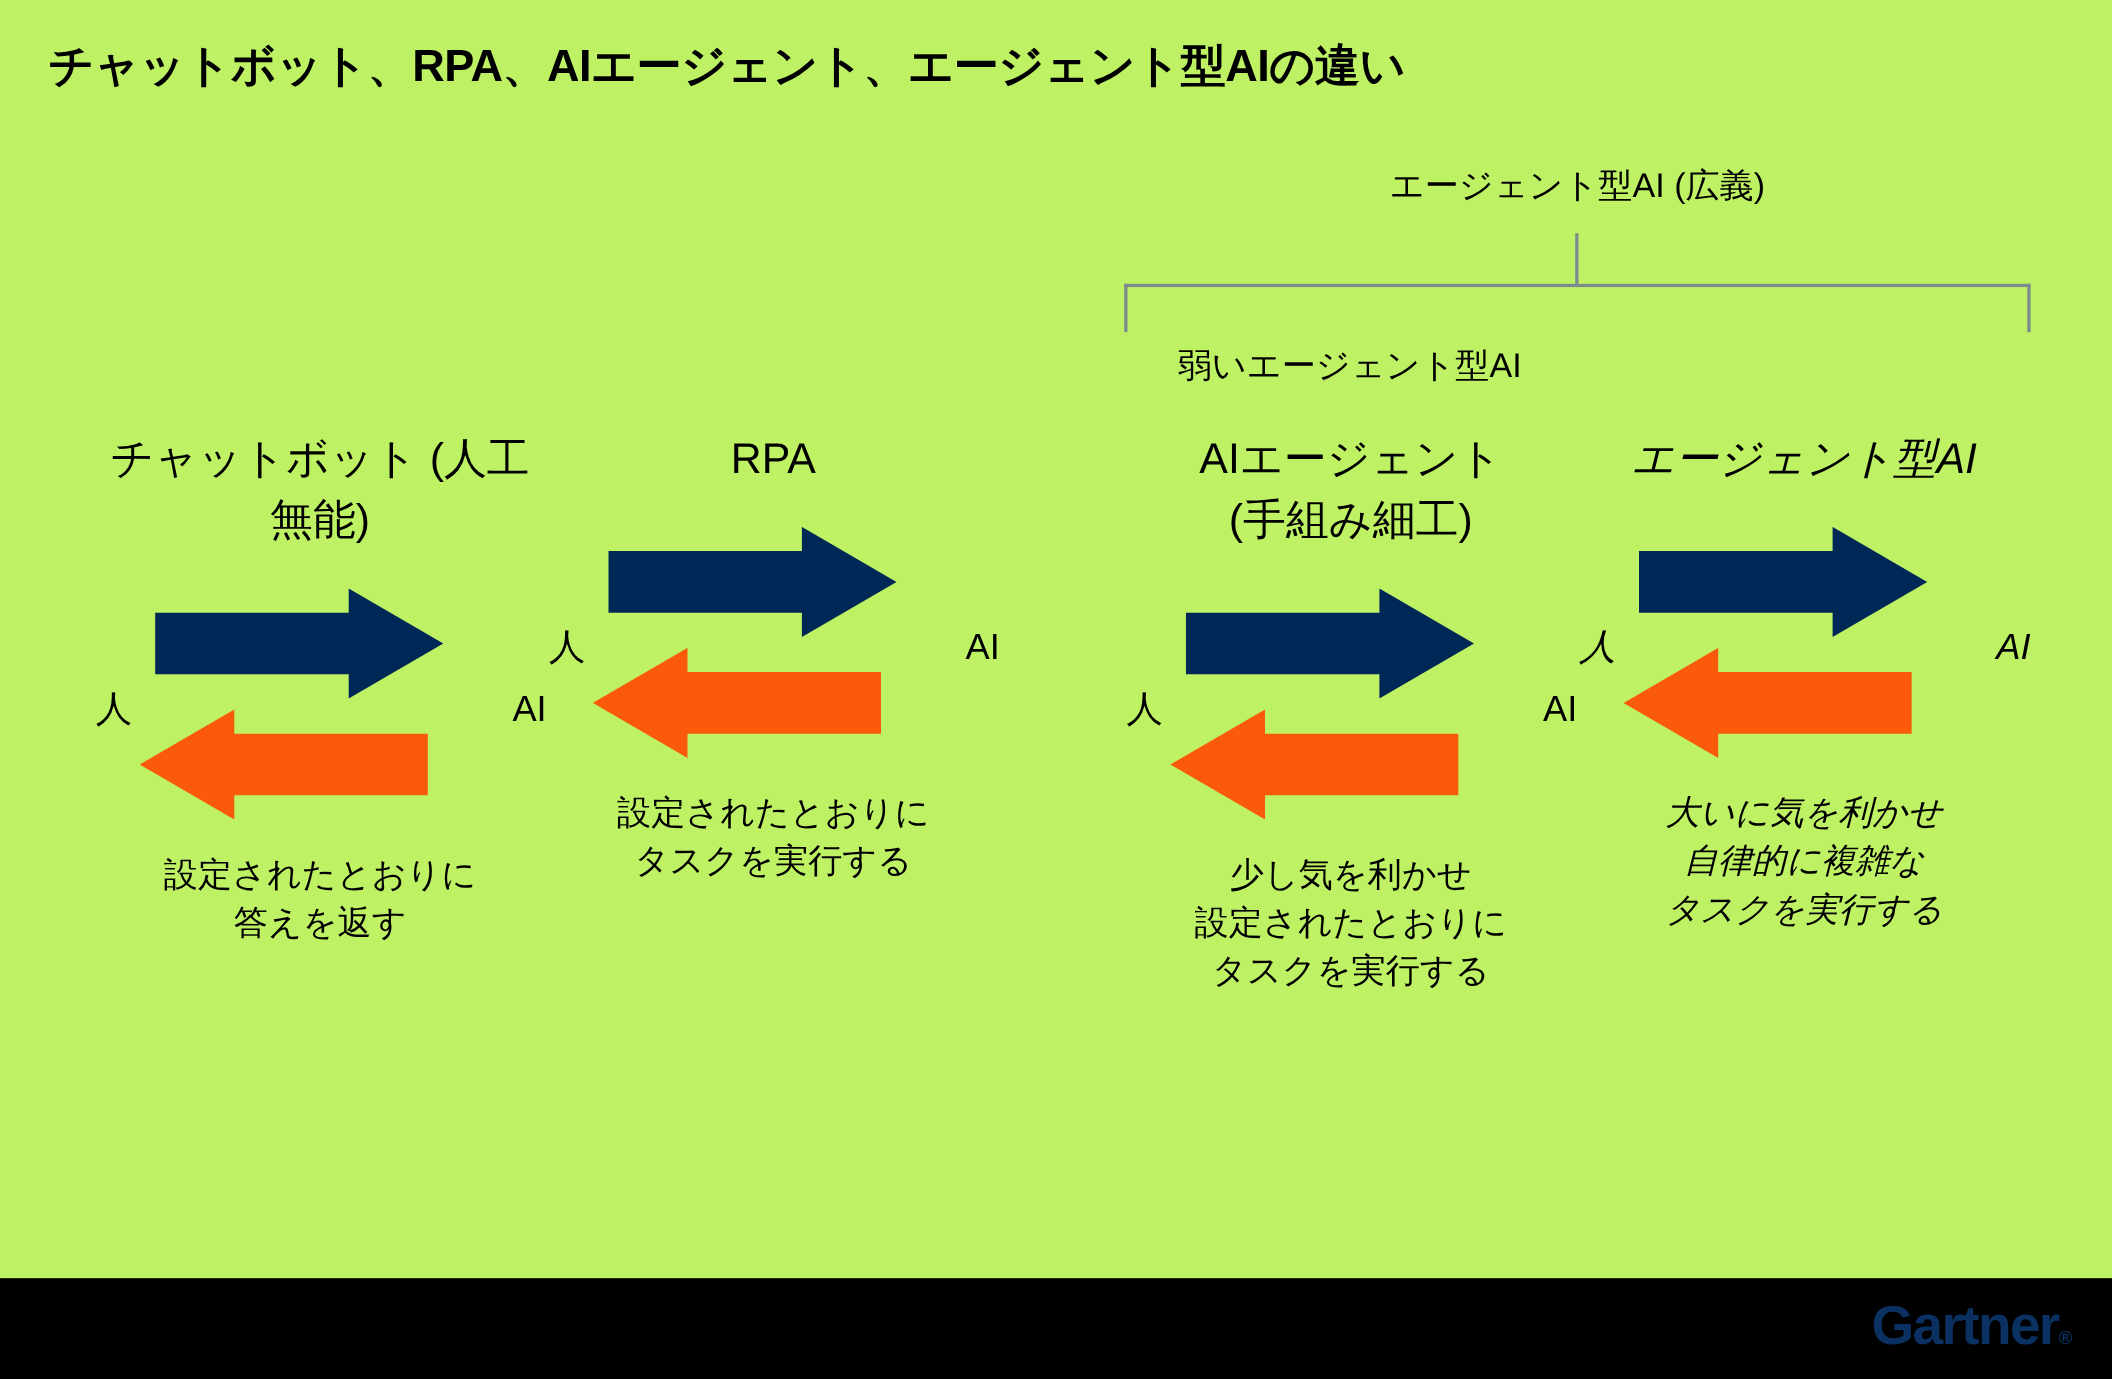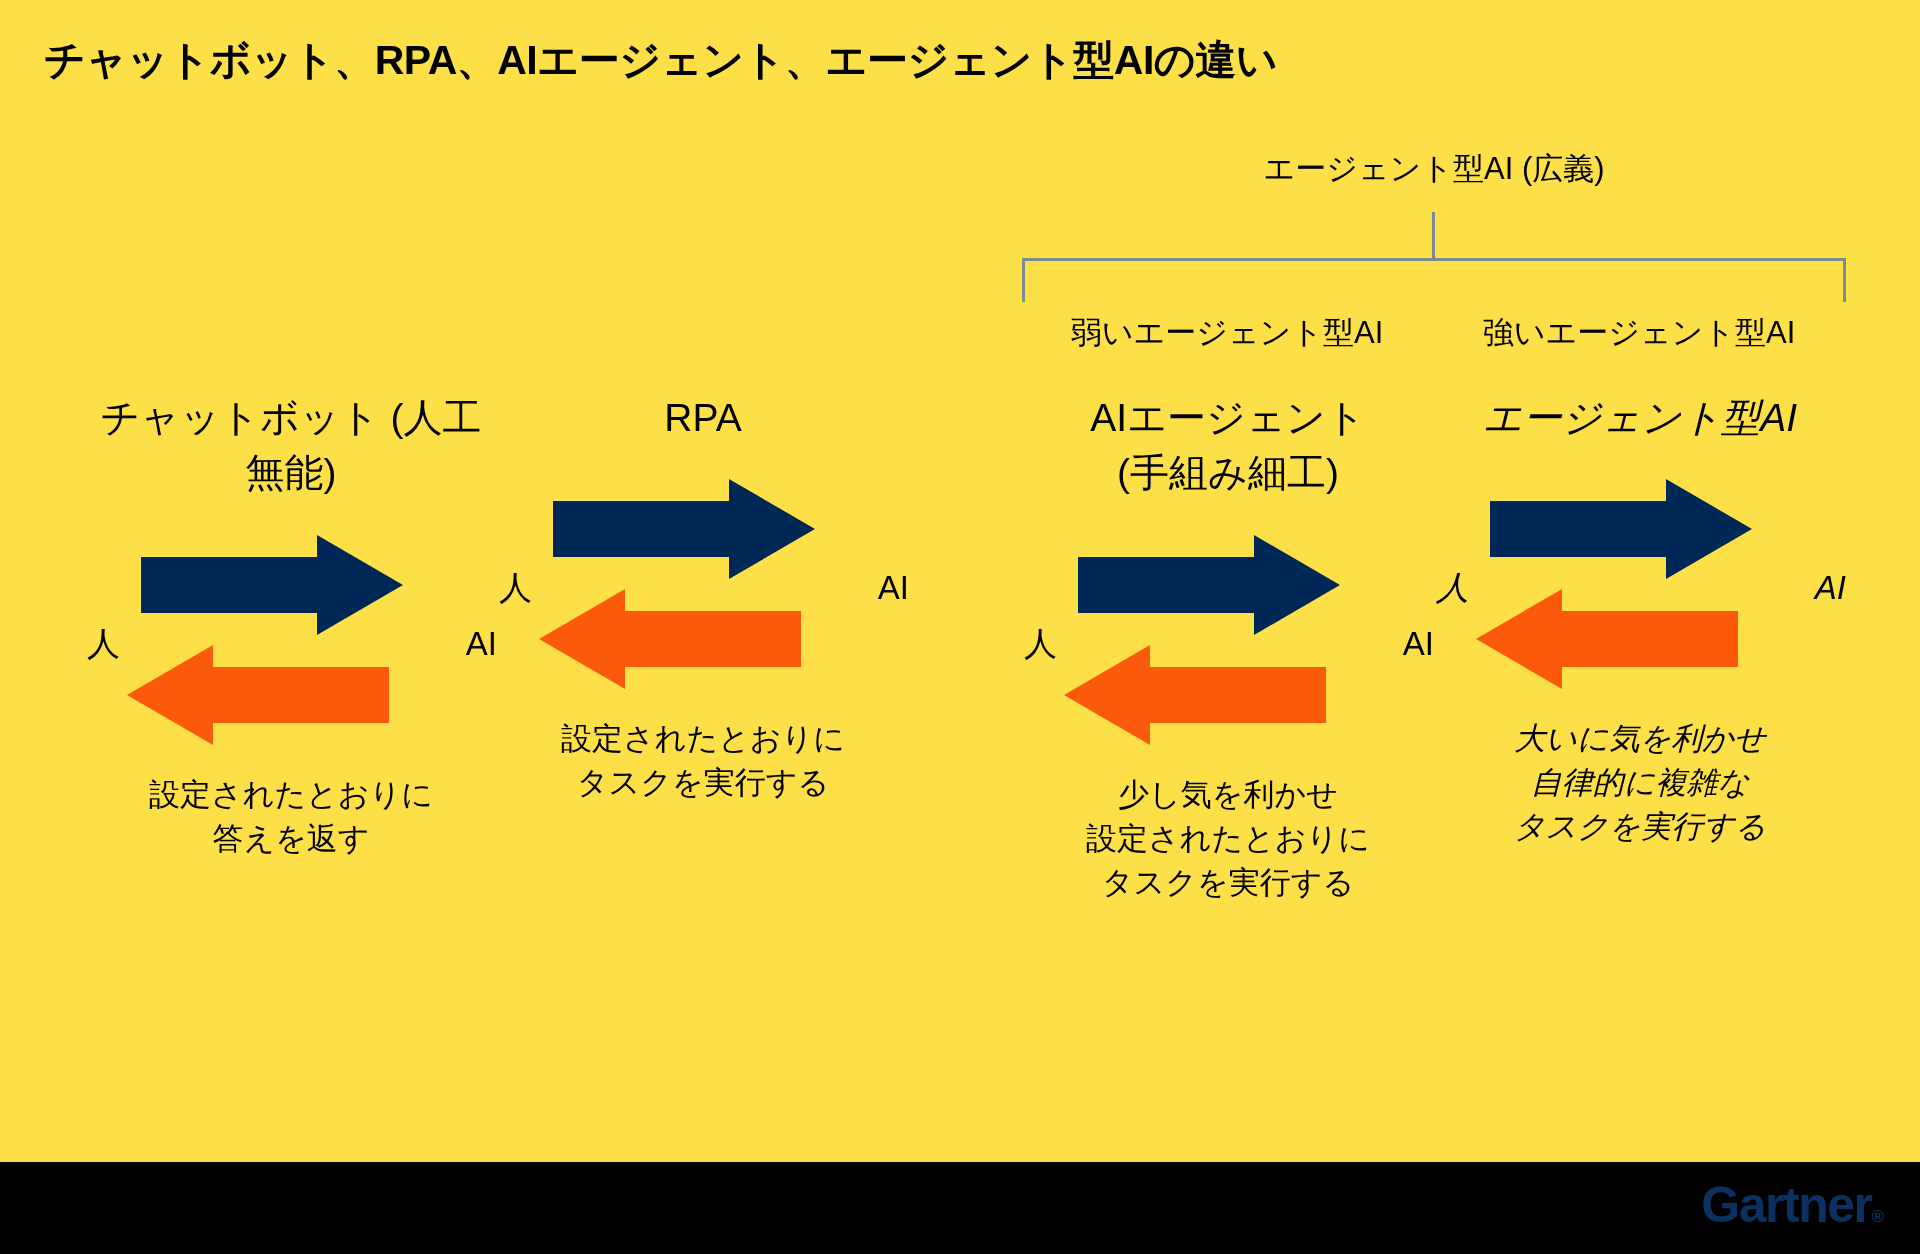--- a/index.html
+++ b/index.html
@@ -9,21 +9,21 @@
     background: #ffffff;
   }
   body {
     font-family: "Liberation Sans", "DejaVu Sans", sans-serif;
     color: #000000;
   }
   #slide {
     position: relative;
     width: 1920px;
     height: 1254px;
-    background: #fde047;
+    background: #bef264;
     overflow: hidden;
   }
 
   
   #slide-title {
     position: absolute;
     left: 44px;
     top: 36px;
     width: 1700px;
     font-size: 41px;
@@ -190,21 +190,20 @@
 
   <div id="slide-title">チャットボット、RPA、AIエージェント、エージェント型AIの違い</div>
 
   <div id="group-label">エージェント型AI (広義)</div>
   <div class="bracket-line" id="bracket-stem"></div>
   <div class="bracket-line" id="bracket-top"></div>
   <div class="bracket-line" id="bracket-left-leg"></div>
   <div class="bracket-line" id="bracket-right-leg"></div>
 
   <div class="sub-group-label" id="sub-group-weak">弱いエージェント型AI</div>
-  <div class="sub-group-label" id="sub-group-strong">強いエージェント型AI</div>
 
   <div class="column" id="column-0">
     <div class="col-title">
       <span>チャットボット (人工無能)</span>
       <span class="line2"></span>
     </div>
     <div class="arrow-block">
       <div class="endpoint-label endpoint-human">人</div>
       <div class="endpoint-label endpoint-ai">AI</div>
       <div class="arrow arrow-right">

